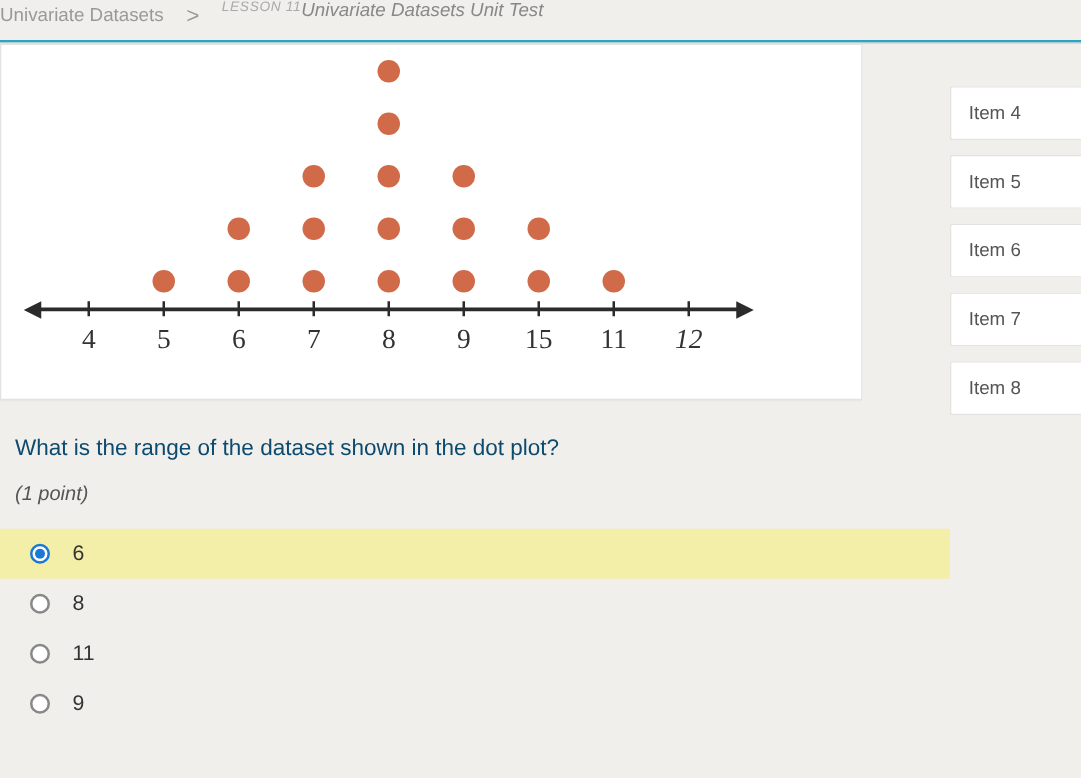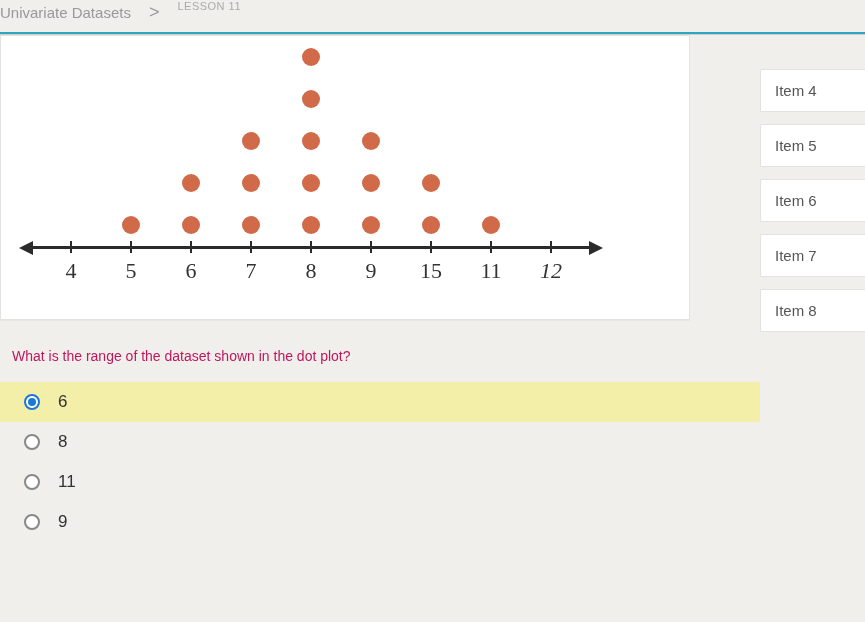--- a/index.html
+++ b/index.html
@@ -15,21 +15,21 @@
       display: flex;
       align-items: flex-start;
       padding: 0 12px 6px 0;
       color: #888;
       font-size: 15px;
       gap: 18px;
       height: 32px;
     }
     .breadcrumb-item1 { color: #999; padding-top: 4px;}
     .breadcrumb-sep { color: #999; font-size: 18px; padding-top: 2px;}
-    .breadcrumb-col { display:flex; flex-direction:row; }
+    .breadcrumb-col { display:flex; flex-direction:row;font-style:italic; }
     .breadcrumb-lesson { font-size: 11px; color:#aaa; letter-spacing:0.5px; }
     .breadcrumb-item2 { color: #888; font-size: 15px; }
     .divider {
       height: 3px;
       background: linear-gradient(#2aa6c4, #2aa6c4);
       border-bottom: 1px solid #d0cfcb;
       margin-bottom: 0;
     }
     .content-wrap {
       display: flex;
@@ -86,22 +86,22 @@
     }
     .tick-label {
       position: absolute;
       top: 222px;
       font-size: 22px;
       color: #333;
       transform: translateX(-50%);
       font-family: 'Times New Roman', serif;
     }
     .question-text {
-      font-size: 14px;
-      color: #be185d;
+      font-size: 18px;
+      color: #0c4a6e;
       margin: 28px 0 0 12px;
     }
     .points {
       font-style: italic;
       color: #555;
       font-size: 16px;
       margin: 18px 0 0 12px;
     }
     .answers {
       margin: 18px 0 0 0;
@@ -152,20 +152,21 @@
     }
   </style>
 </head>
 <body>
 
 <div class="breadcrumb">
   <span class="breadcrumb-item1">Univariate Datasets</span>
   <span class="breadcrumb-sep">&gt;</span>
   <span class="breadcrumb-col">
     <span class="breadcrumb-lesson">LESSON 11</span>
+    <span class="breadcrumb-item2">Univariate Datasets Unit Test</span>
   </span>
 </div>
 <div class="divider"></div>
 
 <div class="content-wrap">
   <div class="main">
 
     <div class="plot-card">
       <div class="plot-area" id="plot-area">
           <div class="axis-line" style="left: -10px; width: 560px;"></div>
@@ -203,20 +204,21 @@
           <div class="dot" style="left: 381px; top: 138px;"></div>
           <div class="tick" style="left: 449px;"></div>
           <div class="tick-label" style="left: 450px;">11</div>
           <div class="dot" style="left: 441px; top: 180px;"></div>
           <div class="tick" style="left: 509px;"></div>
           <div class="tick-label" style="left: 510px; font-style: italic;">12</div>
         </div>
     </div>
 
     <div class="question-text">What is the range of the dataset shown in the dot plot?</div>
+    <div class="points">(1 point)</div>
 
     <div class="answers" id="answers">
         <div class="answer selected">
           <span class="radio checked">
             <span class="radio-inner"></span>
           </span>
           <span>6</span>
         </div>
         <div class="answer">
           <span class="radio"></span>

